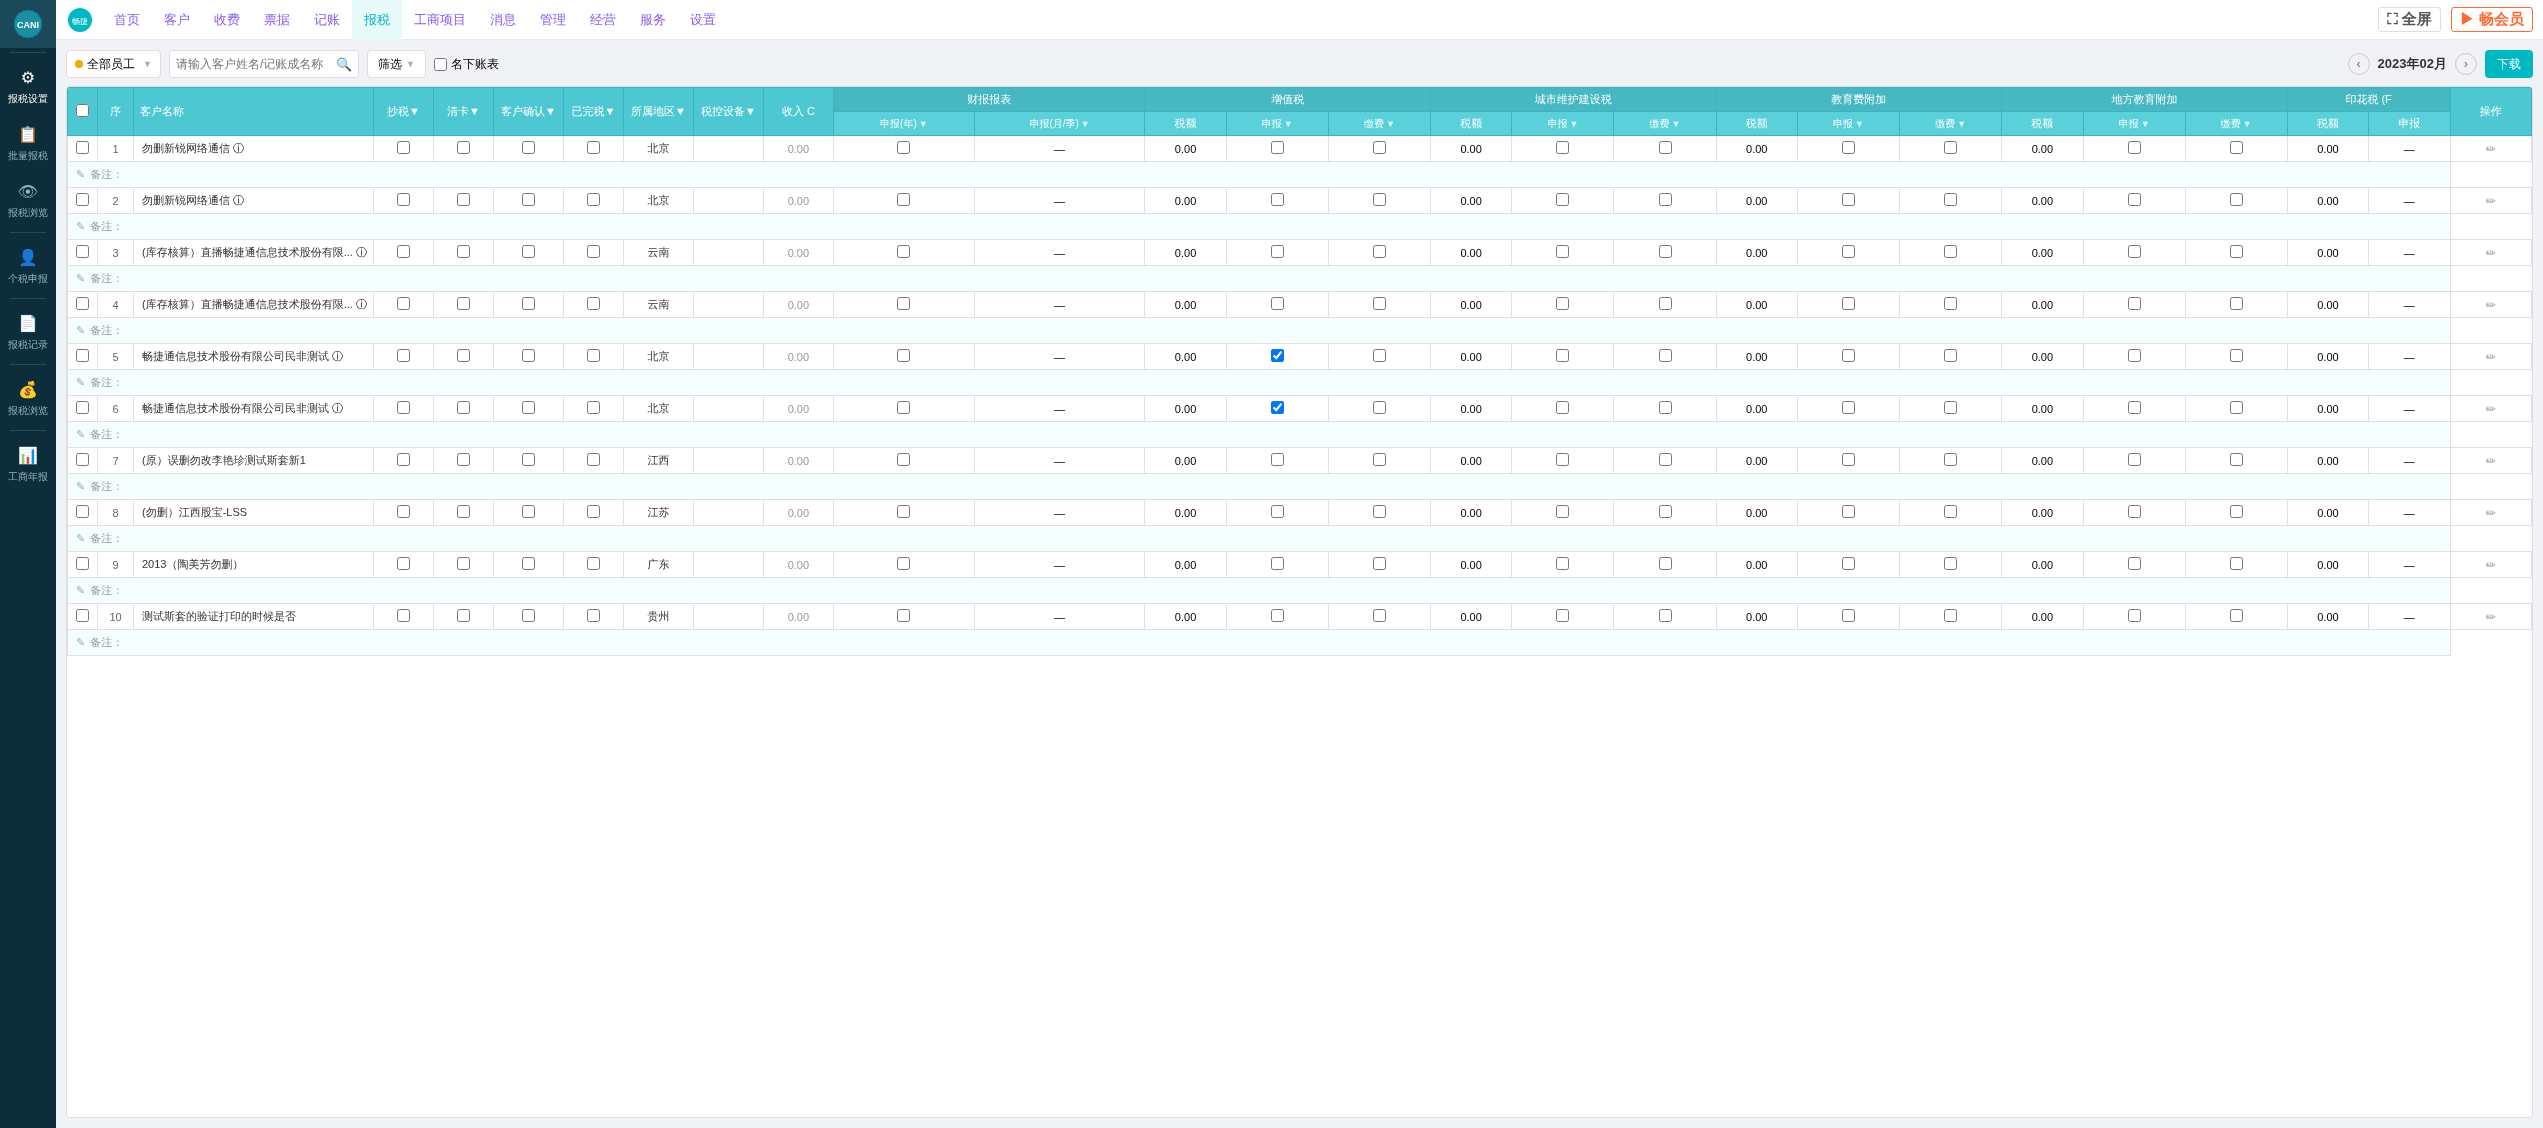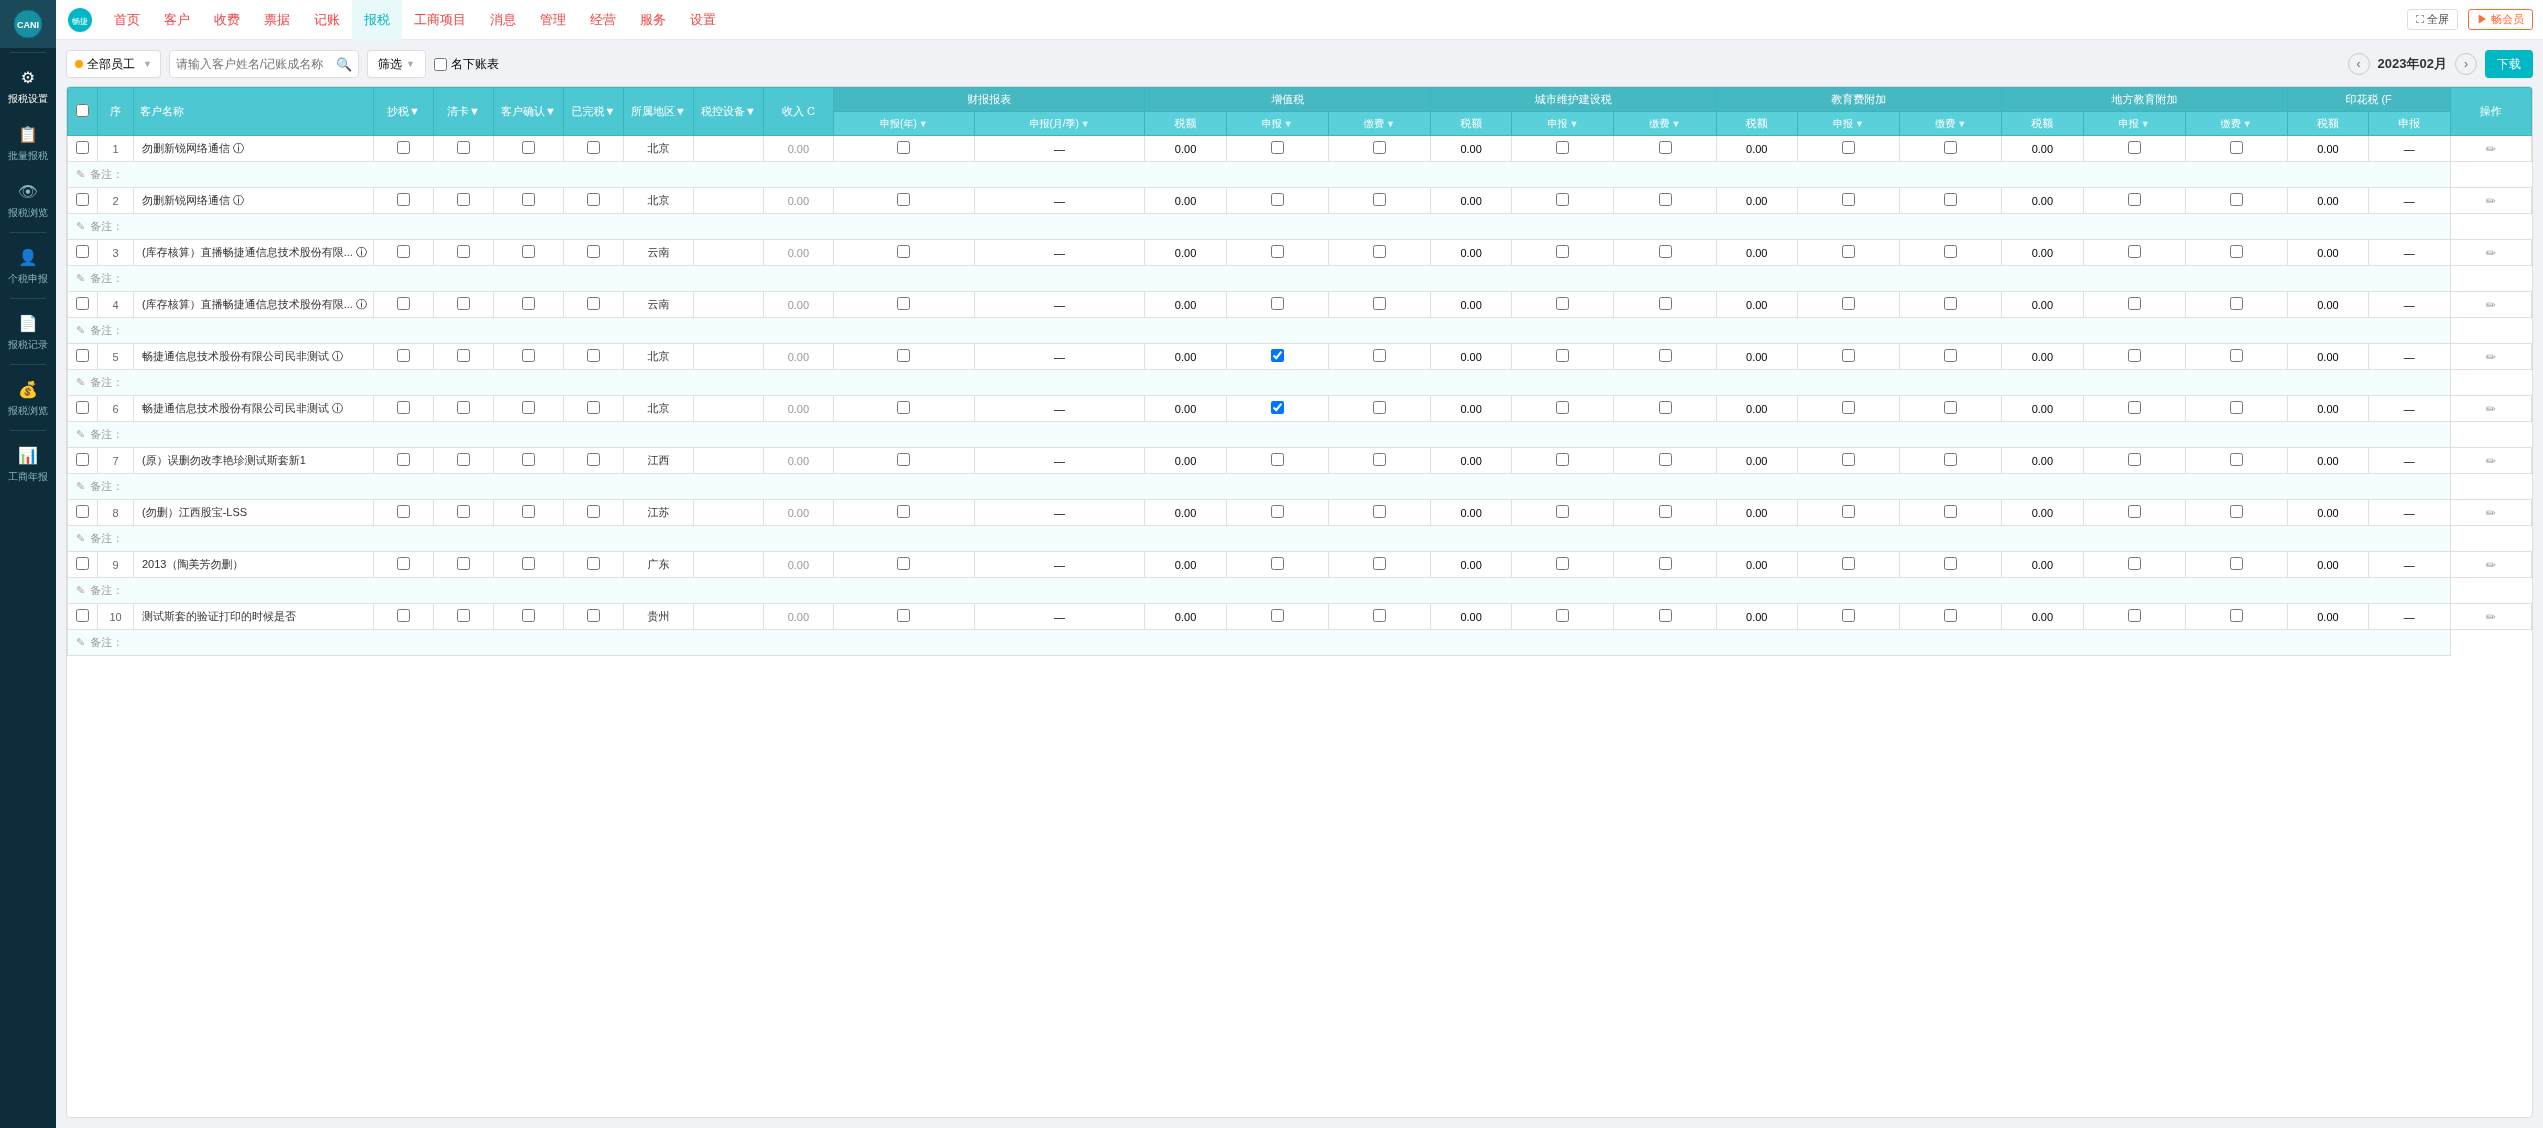--- a/index.html
+++ b/index.html
@@ -77,38 +77,39 @@
       align-items: center;
       gap: 0;
     }
     .nav-item {
       padding: 0 12px;
       height: 40px;
       display: flex;
       align-items: center;
       cursor: pointer;
       font-size: 13px;
-      color: #ef4444;
+      color: #8b5cf6;
     }
     .nav-item.active { color: #00b8c4; background: #e8f9fa; }
     .nav-right {
       margin-left: auto;
       display: flex;
       align-items: center;
       gap: 10px;
       font-size: 12px;
       color: #666;
     }
     .nav-right-btn {
       padding: 2px 8px;
       border: 1px solid #ddd;
       border-radius: 3px;
       cursor: pointer;
-      font-size: 11px;
+      font-size: 15px;
       color: #555;
+      font-weight: bold;
     }
 
     
     .content {
       flex: 1;
       display: flex;
       overflow: hidden;
     }
 
     

